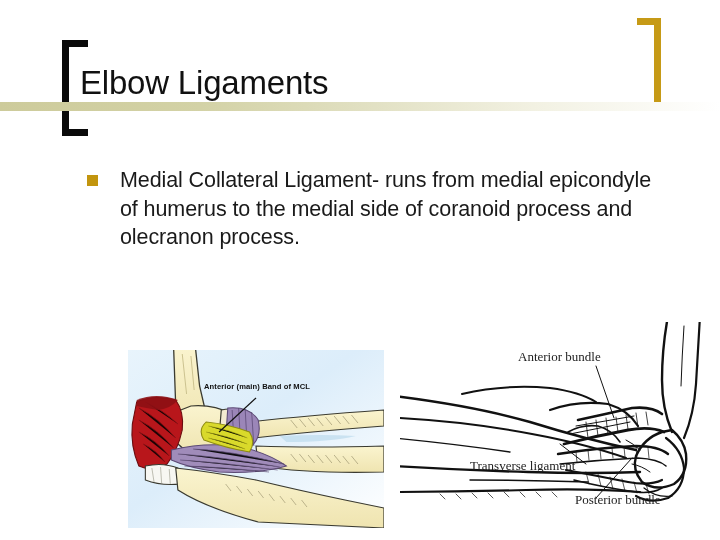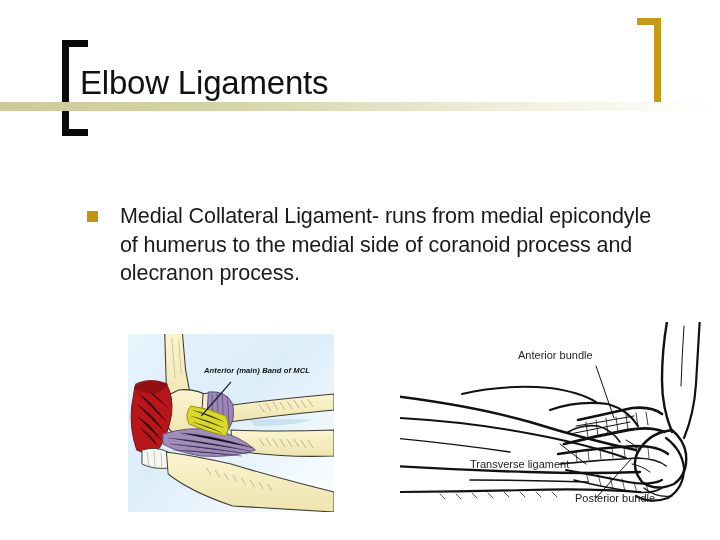--- a/index.html
+++ b/index.html
@@ -71,48 +71,46 @@
   
   .body-block {
     position: absolute;
     left: 86px;
     top: 166px;
     width: 586px;
   }
   .bullet-row {
     position: relative;
     padding-left: 34px;
-    margin-top: 36px;
   }
   .bullet-marker {
     position: absolute;
     left: 1px;
     top: 9px;
     width: 11px;
     height: 11px;
     background: #c2950e;
   }
   .bullet-text {
     font-size: 21.5px;
     line-height: 28.5px;
     color: #1a1a1a;
     letter-spacing: -0.1px;
   }
 
   
   .fig-left {
     position: absolute;
     left: 128px;
-    top: 334px;
-    width: 206px;
+    top: 350px;
+    width: 256px;
     height: 178px;
     background:
       radial-gradient(ellipse 150% 120% at 18% 48%, #eaf4fb 0%, #dceefa 30%, #f4fafd 62%, #ffffff 88%);
     overflow: hidden;
-    font-style: italic;
   }
   .fig-right {
     position: absolute;
     left: 400px;
     top: 322px;
     width: 320px;
     height: 218px;
     background: #ffffff;
     overflow: hidden;
   }
@@ -122,22 +120,22 @@
     position: absolute;
     font-family: "Liberation Sans", sans-serif;
     font-size: 7.6px;
     font-weight: bold;
     color: #111111;
     white-space: nowrap;
     letter-spacing: 0.1px;
   }
   .cap-right {
     position: absolute;
-    font-family: Liberation Sans, sans-serif;
-    font-size: 11px;
+    font-family: Liberation Serif, serif;
+    font-size: 13px;
     color: #1d1d1d;
     white-space: nowrap;
   }
 </style>
 </head>
 <body>
 
 <div id="slide">
 
   <div class="bracket-left"></div>

